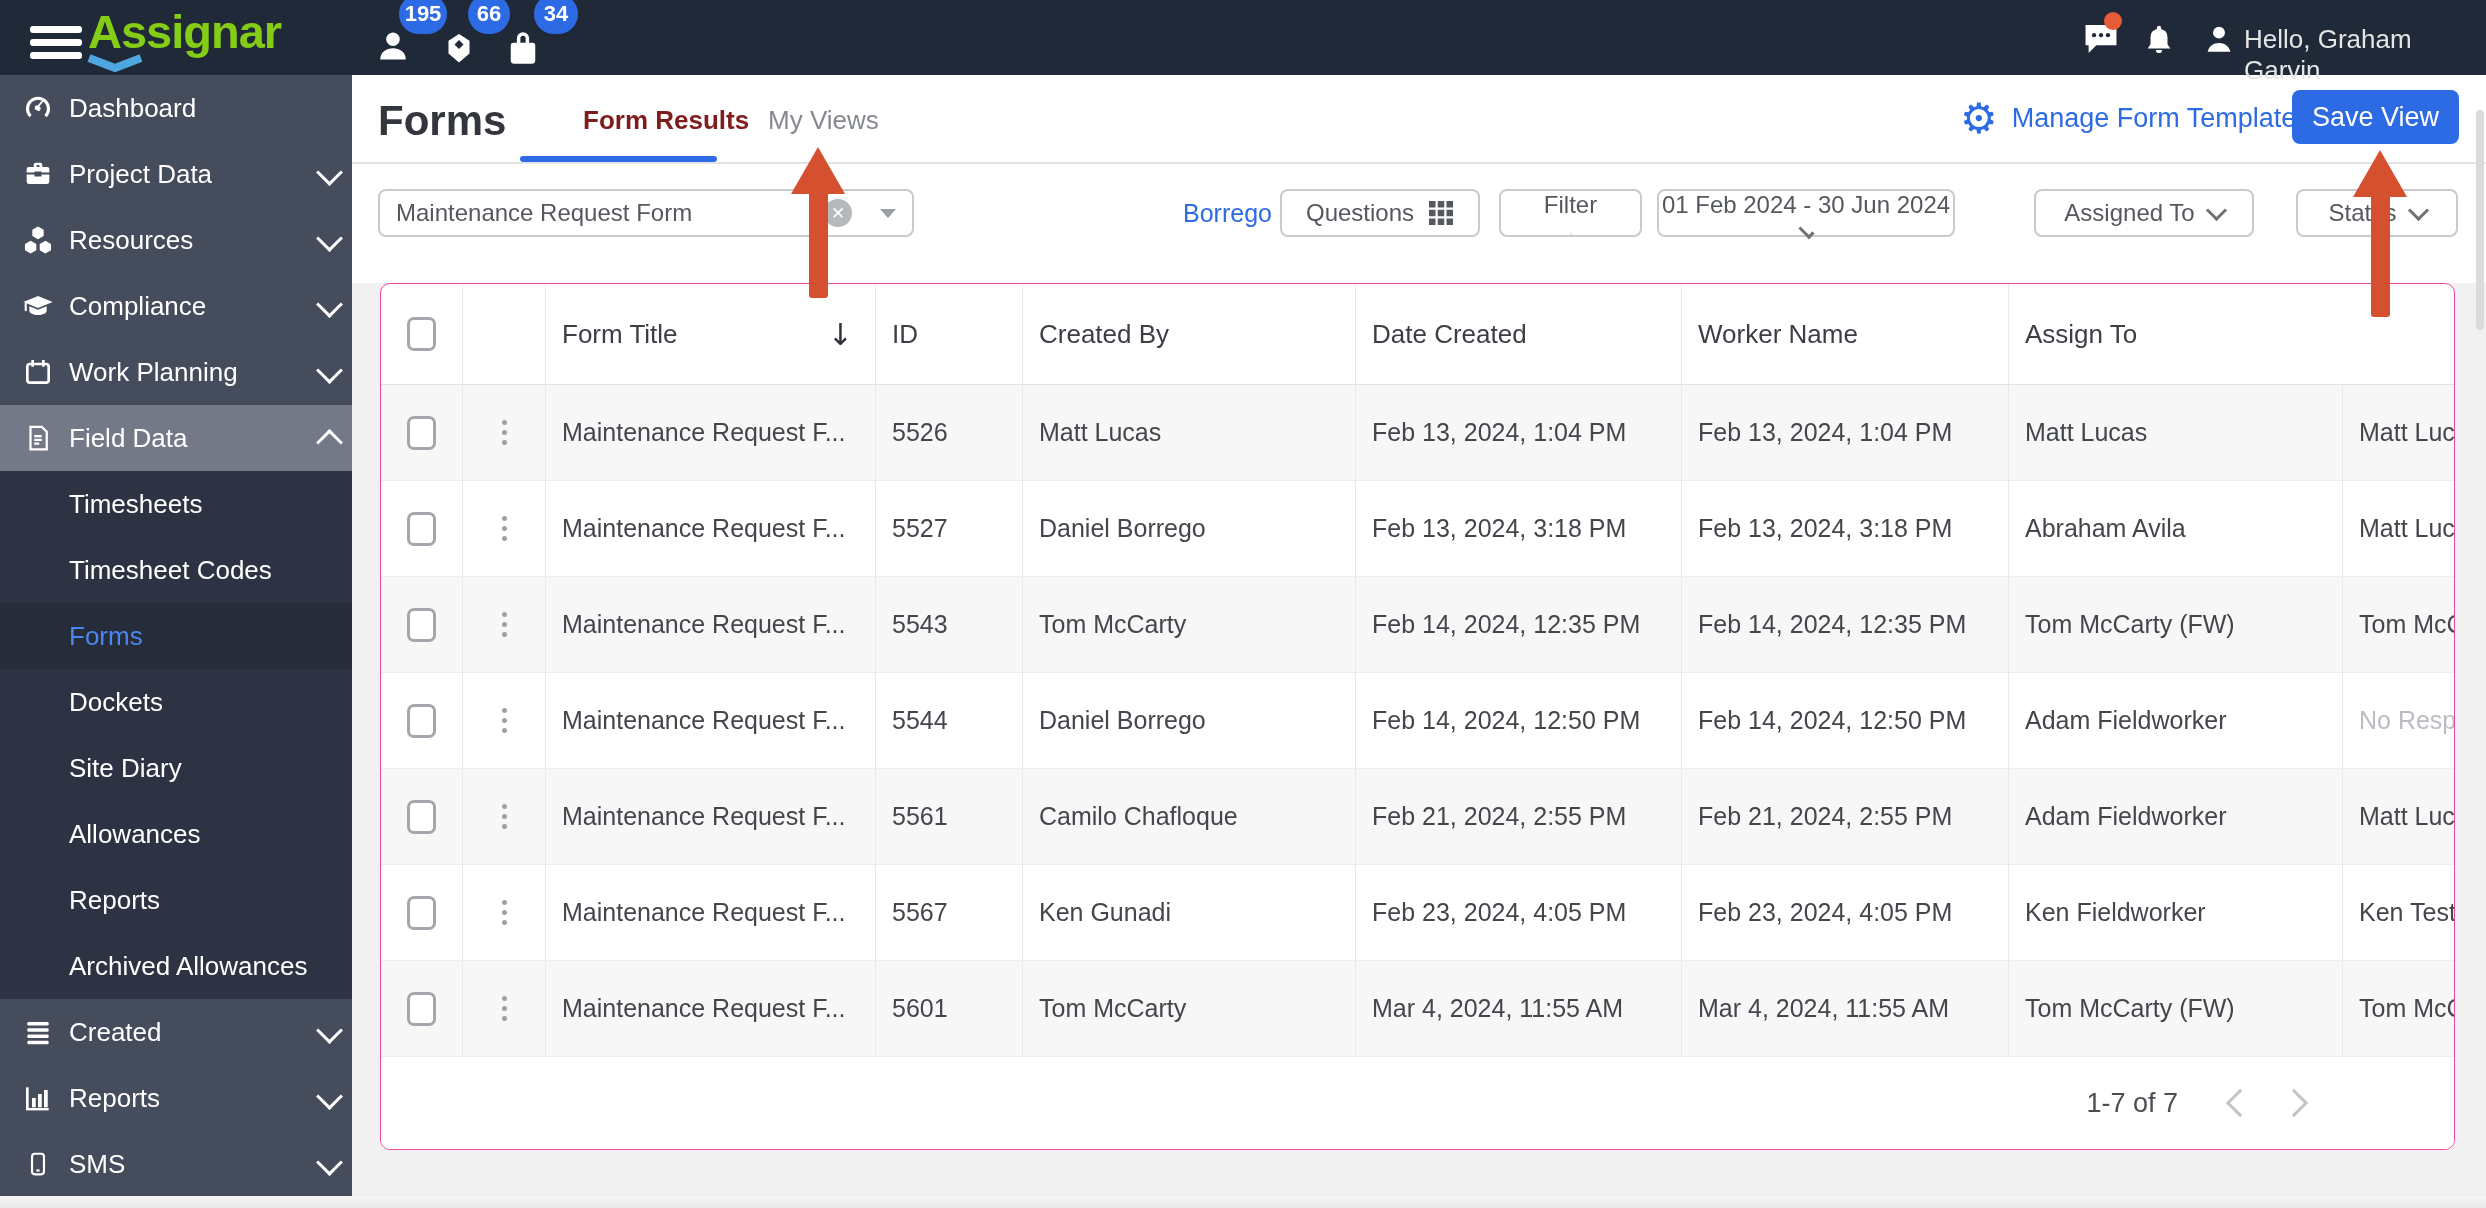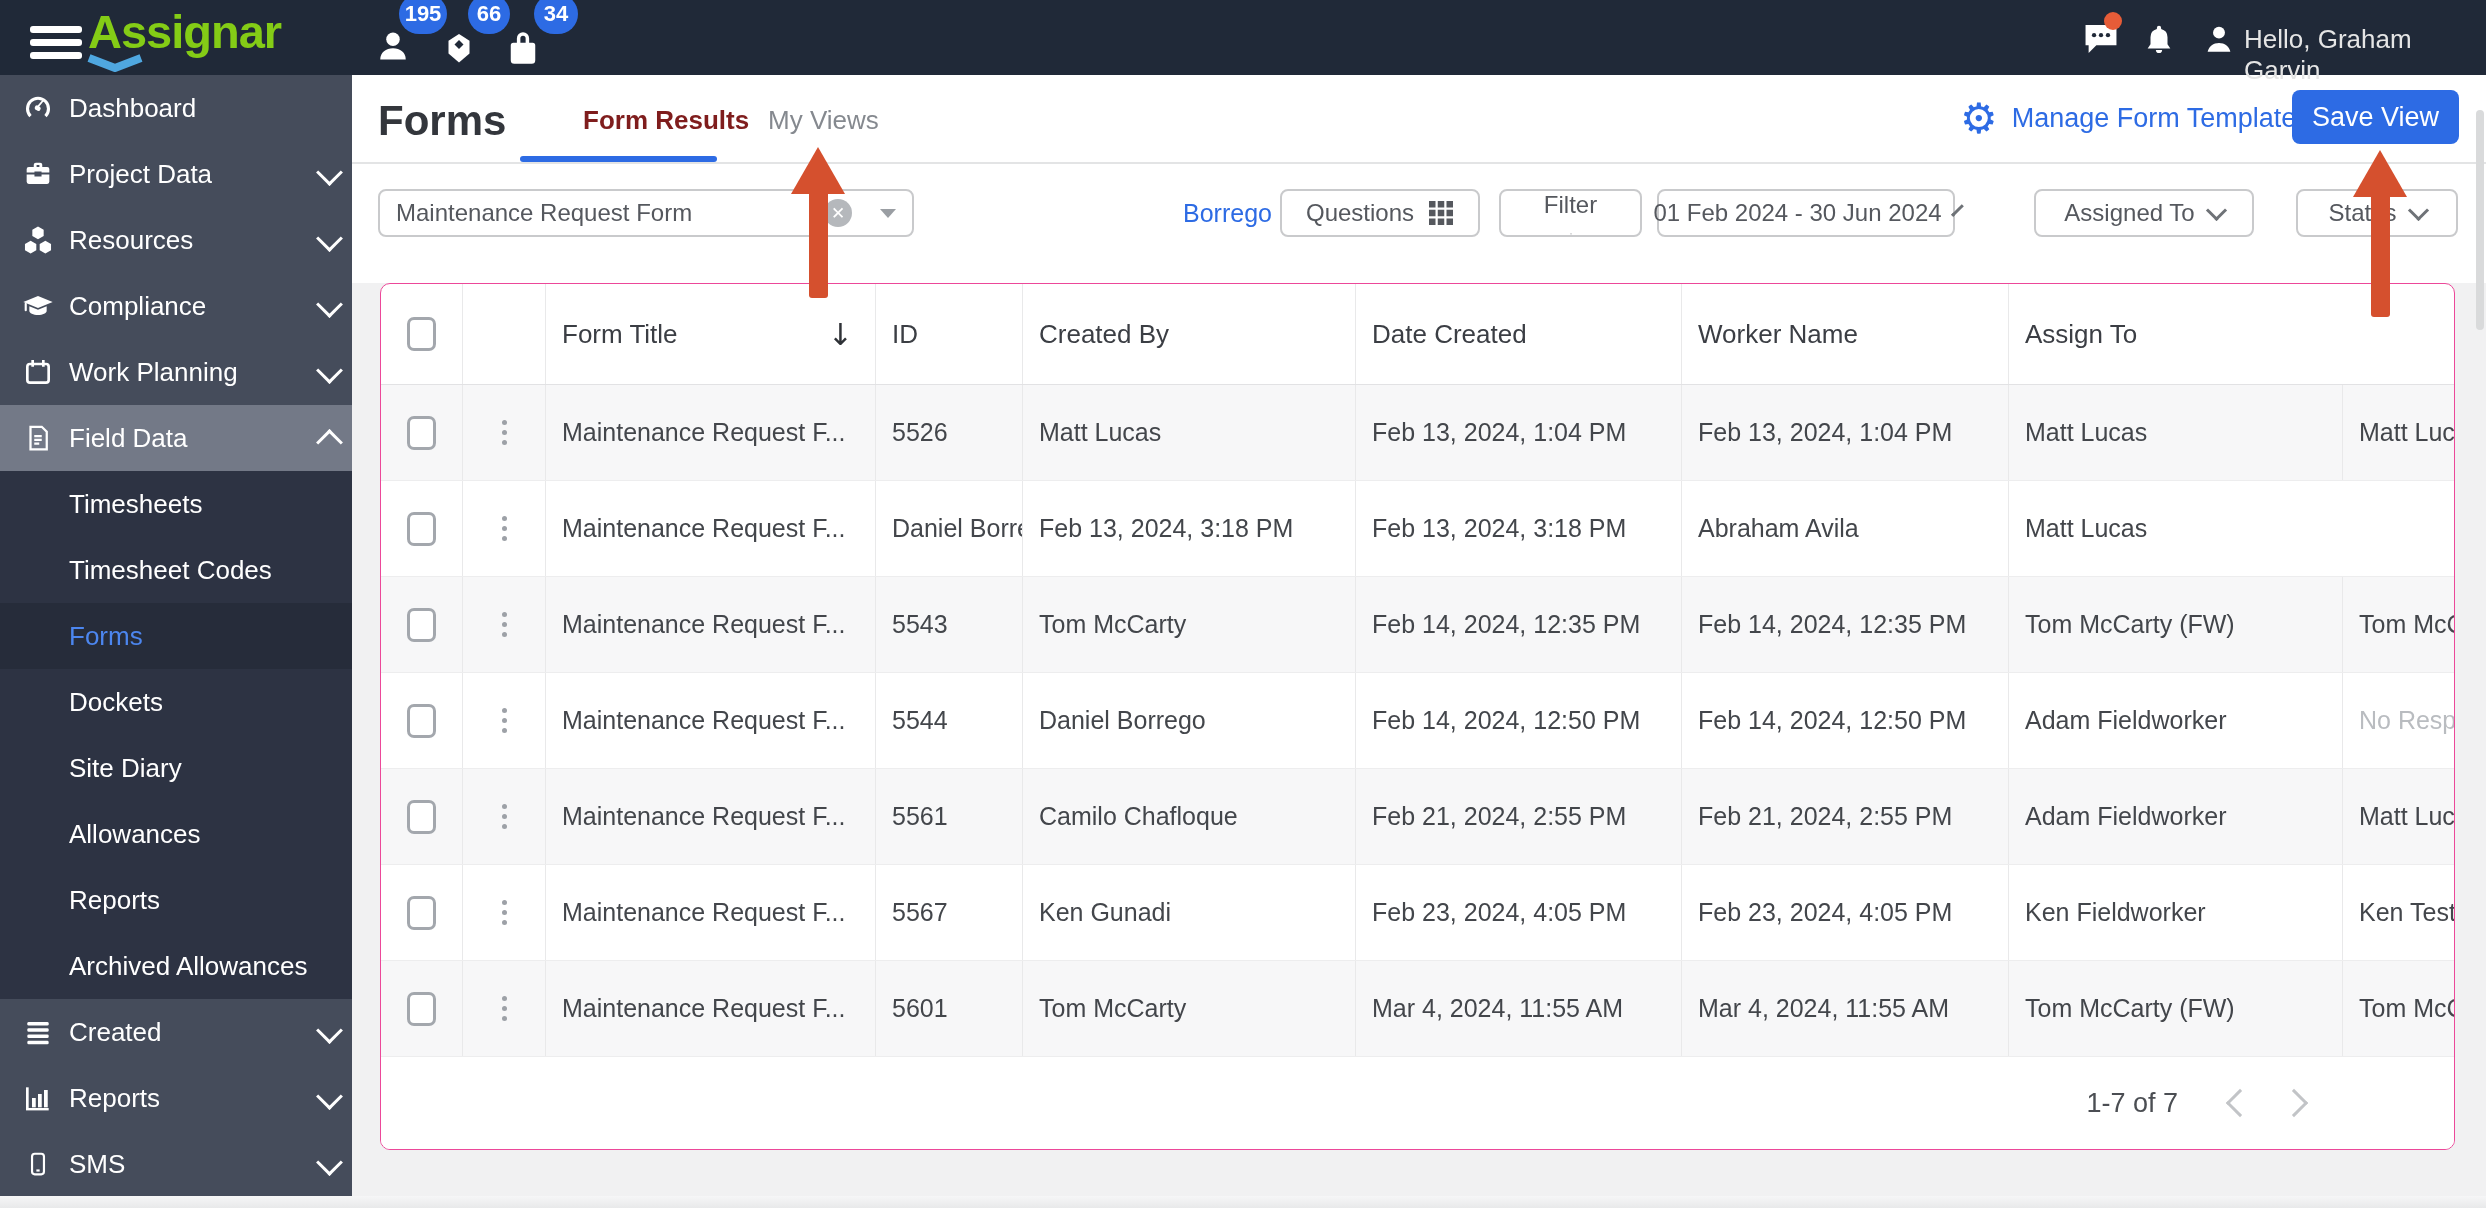--- a/index.html
+++ b/index.html
@@ -53,21 +53,21 @@
     display:flex;align-items:center;justify-content:center;gap:14px;font-size:24px;color:#55585e;cursor:pointer;white-space:nowrap;}
   .form-select{left:26px;width:536px;justify-content:flex-start;padding:0 16px;}
   .form-select .val{flex:1;}
   .clear-circle{width:28px;height:28px;border-radius:50%;background:#b5b8bc;color:#fff;font-size:17px;
     display:flex;align-items:center;justify-content:center;margin-right:14px;}
   .caret-down{width:0;height:0;border-left:8px solid transparent;border-right:8px solid transparent;border-top:9px solid #9a9ea3;}
   .export-link{position:absolute;left:831px;top:0;height:48px;display:flex;align-items:center;
     color:#2d6be4;font-size:25px;cursor:pointer;}
   .btn-questions{left:928px;width:200px;}
   .btn-filter{left:1147px;width:143px;flex-direction:column;}
-  .btn-date{left:1305px;width:298px;}
+  .btn-date{left:1305px;width:298px;flex-direction:column;}
   .btn-assigned{left:1682px;width:220px;}
   .btn-status{left:1944px;width:162px;}
   .sm-chev{width:12px;height:12px;border-right:3px solid #6e7277;border-bottom:3px solid #6e7277;transform:rotate(45deg);margin-top:-6px;}
   
   .card{position:absolute;left:28px;top:208px;width:2075px;height:867px;background:#fff;border:1px solid #ec4899;
     border-radius:10px;box-sizing:border-box;overflow:hidden;z-index:5;}
   .trow{display:grid;grid-template-columns:81px 83px 330px 147px 333px 326px 327px 334px 1fr;align-items:center;}
   .thead{height:100px;border-bottom:1px solid #e2e2e4;font-size:26px;font-weight:500;color:#3b3e44;}
   .body-row{height:95px;border-bottom:1px solid #ededee;font-size:25px;color:#43464b;background:#fff;}
   .body-row.alt{background:#f7f7f8;}
@@ -391,20 +391,21 @@
             <span class="checkbox"></span>
           </div>
     <div class="cell c-kebab">
             <span class="kebab">
               <i></i>
               <i></i>
               <i></i>
             </span>
           </div>
     <div class="cell">Maintenance Request F...</div>
+    <div class="cell">5527</div>
     <div class="cell">Daniel Borrego</div>
     <div class="cell">Feb 13, 2024, 3:18 PM</div>
     <div class="cell">Feb 13, 2024, 3:18 PM</div>
     <div class="cell">Abraham Avila</div>
     <div class="cell">Matt Lucas</div>
   </div>
 
   <div class="trow body-row alt">
     <div class="cell c-check">
             <span class="checkbox"></span>

